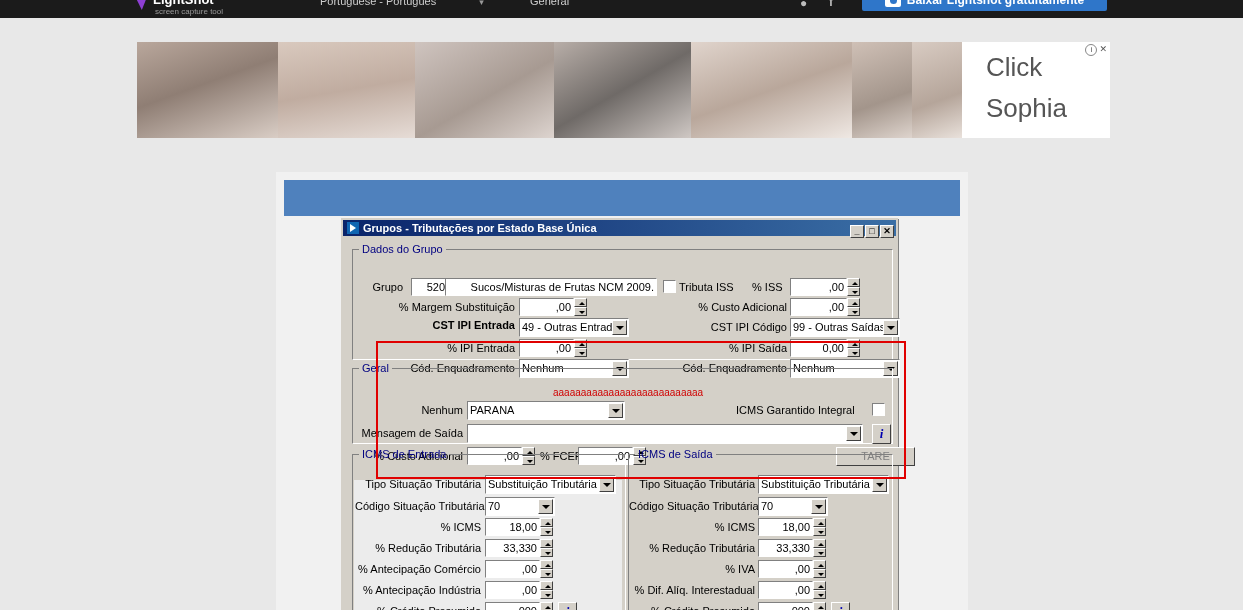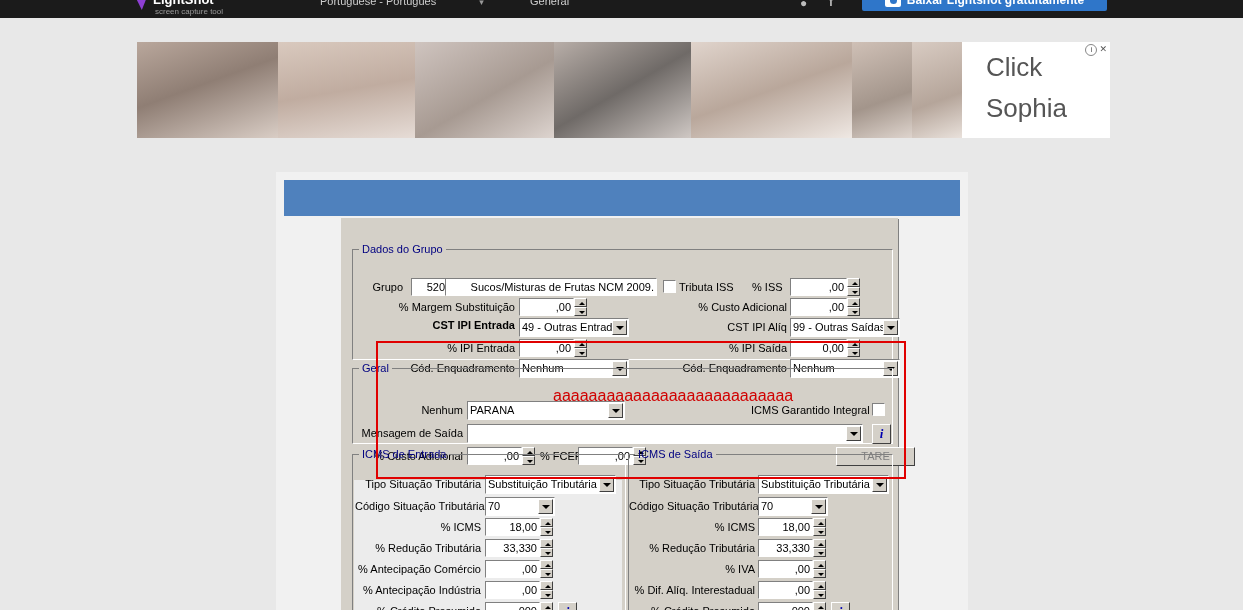--- a/index.html
+++ b/index.html
@@ -163,21 +163,21 @@
     border:1px solid #808080;border-right-color:#fff;border-bottom-color:#fff;
     box-sizing:border-box;
   }
   .btn{
     position:absolute;background:#d4d0c8;border:1px solid #fff;
     border-right-color:#404040;border-bottom-color:#404040;box-sizing:border-box;
     font-size:11px;text-align:center;color:#808080;
   }
   .btn.info{color:#0000b0;font-weight:bold;font-style:italic;font-family:"Liberation Serif",serif;font-size:13px;}
   .redstr{
-    position:absolute;color:#d00000;font-size:16px;letter-spacing:0px;white-space:nowrap;
+    position:absolute;color:#d00000;font-size:10px;letter-spacing:0px;white-space:nowrap;
   }
   .redbox{
     position:absolute;border:2px solid #e00000;box-sizing:border-box;
     pointer-events:none;
   }
   .grpshade{
     position:absolute;background:#ececec;
   }
 </style>
 </head>
@@ -215,20 +215,26 @@
   <div class="ad-badges">
     <span class="i">i</span><span>✕</span>
   </div>
 </div>
 
 <div class="page-area"></div>
 <div class="blue-band"></div>
 
 <div class="win">
 
+  <div class="win-title">
+    <span class="sysicon"></span><span>Grupos - Tributações por Estado Base Única</span>
+    <span class="win-btns">
+      <span>_</span><span>□</span><span>✕</span>
+    </span>
+  </div>
 
   <div class="win-body">
 
     <fieldset class="box" style="left:9px;top:7px;width:539px;height:115px;">
       <legend>Dados do Grupo</legend>
 
       <div class="lbl" style="left:6px;top:26px;width:44px;">Grupo</div>
       <div class="fld r" style="left:58px;top:23px;width:37px;">520</div>
       <div class="fld" style="left:92px;top:23px;width:212px;text-align:right;">Sucos/Misturas de Frutas NCM 2009.</div>
 
@@ -251,21 +257,21 @@
       <div class="lbl" style="left:330px;top:46px;width:104px;">% Custo Adicional</div>
       <div class="fld r" style="left:437px;top:43px;width:57px;">,00</div>
       <div class="spin" style="left:494px;top:43px;">
           <i></i>
           <i class="dn"></i>
         </div>
 
       <div class="lbl" style="left:60px;top:64px;width:102px;font-weight:bold;">CST IPI Entrada</div>
       <div class="cmb" style="left:166px;top:63px;width:110px;"><span>49 - Outras Entrad</span><span class="arrow"></span></div>
 
-      <div class="lbl" style="left:340px;top:66px;width:94px;">CST IPI Alíq</div>
+      <div class="lbl" style="left:340px;top:66px;width:94px;">CST IPI Código</div>
       <div class="cmb" style="left:437px;top:63px;width:110px;"><span>99 - Outras Saídas</span><span class="arrow"></span></div>
 
       <div class="lbl" style="left:74px;top:87px;width:88px;">% IPI Entrada</div>
       <div class="fld r" style="left:166px;top:84px;width:55px;">,00</div>
       <div class="spin" style="left:221px;top:84px;">
           <i></i>
           <i class="dn"></i>
         </div>
 
       <div class="lbl" style="left:358px;top:87px;width:76px;">% IPI Saída</div>
@@ -283,21 +289,21 @@
     </fieldset>
 
     <fieldset class="box" style="left:9px;top:126px;width:539px;height:80px;">
       <legend>Geral</legend>
 
       <div class="redstr" style="left:200px;top:13px;">aaaaaaaaaaaaaaaaaaaaaaaaaaa</div>
 
       <div class="lbl" style="left:64px;top:30px;width:46px;">Nenhum</div>
       <div class="cmb" style="left:114px;top:27px;width:158px;"><span>PARANA</span><span class="arrow"></span></div>
 
-      <div class="lbl left" style="left:398px;top:30px;text-align:center;">ICMS Garantido Integral</div>
+      <div class="lbl left" style="left:383px;top:30px;text-align:center;">ICMS Garantido Integral</div>
       <div class="chk" style="left:519px;top:29px;"></div>
 
       <div class="lbl" style="left:6px;top:53px;width:104px;">Mensagem de Saída</div>
       <div class="cmb" style="left:114px;top:50px;width:396px;"><span></span><span class="arrow"></span></div>
       <div class="btn info" style="left:519px;top:50px;width:19px;height:20px;line-height:18px;">i</div>
 
       <div class="lbl" style="left:6px;top:76px;width:104px;">% Custo Adicional</div>
       <div class="fld r" style="left:114px;top:73px;width:55px;">,00</div>
       <div class="spin" style="left:169px;top:73px;">
           <i></i>

